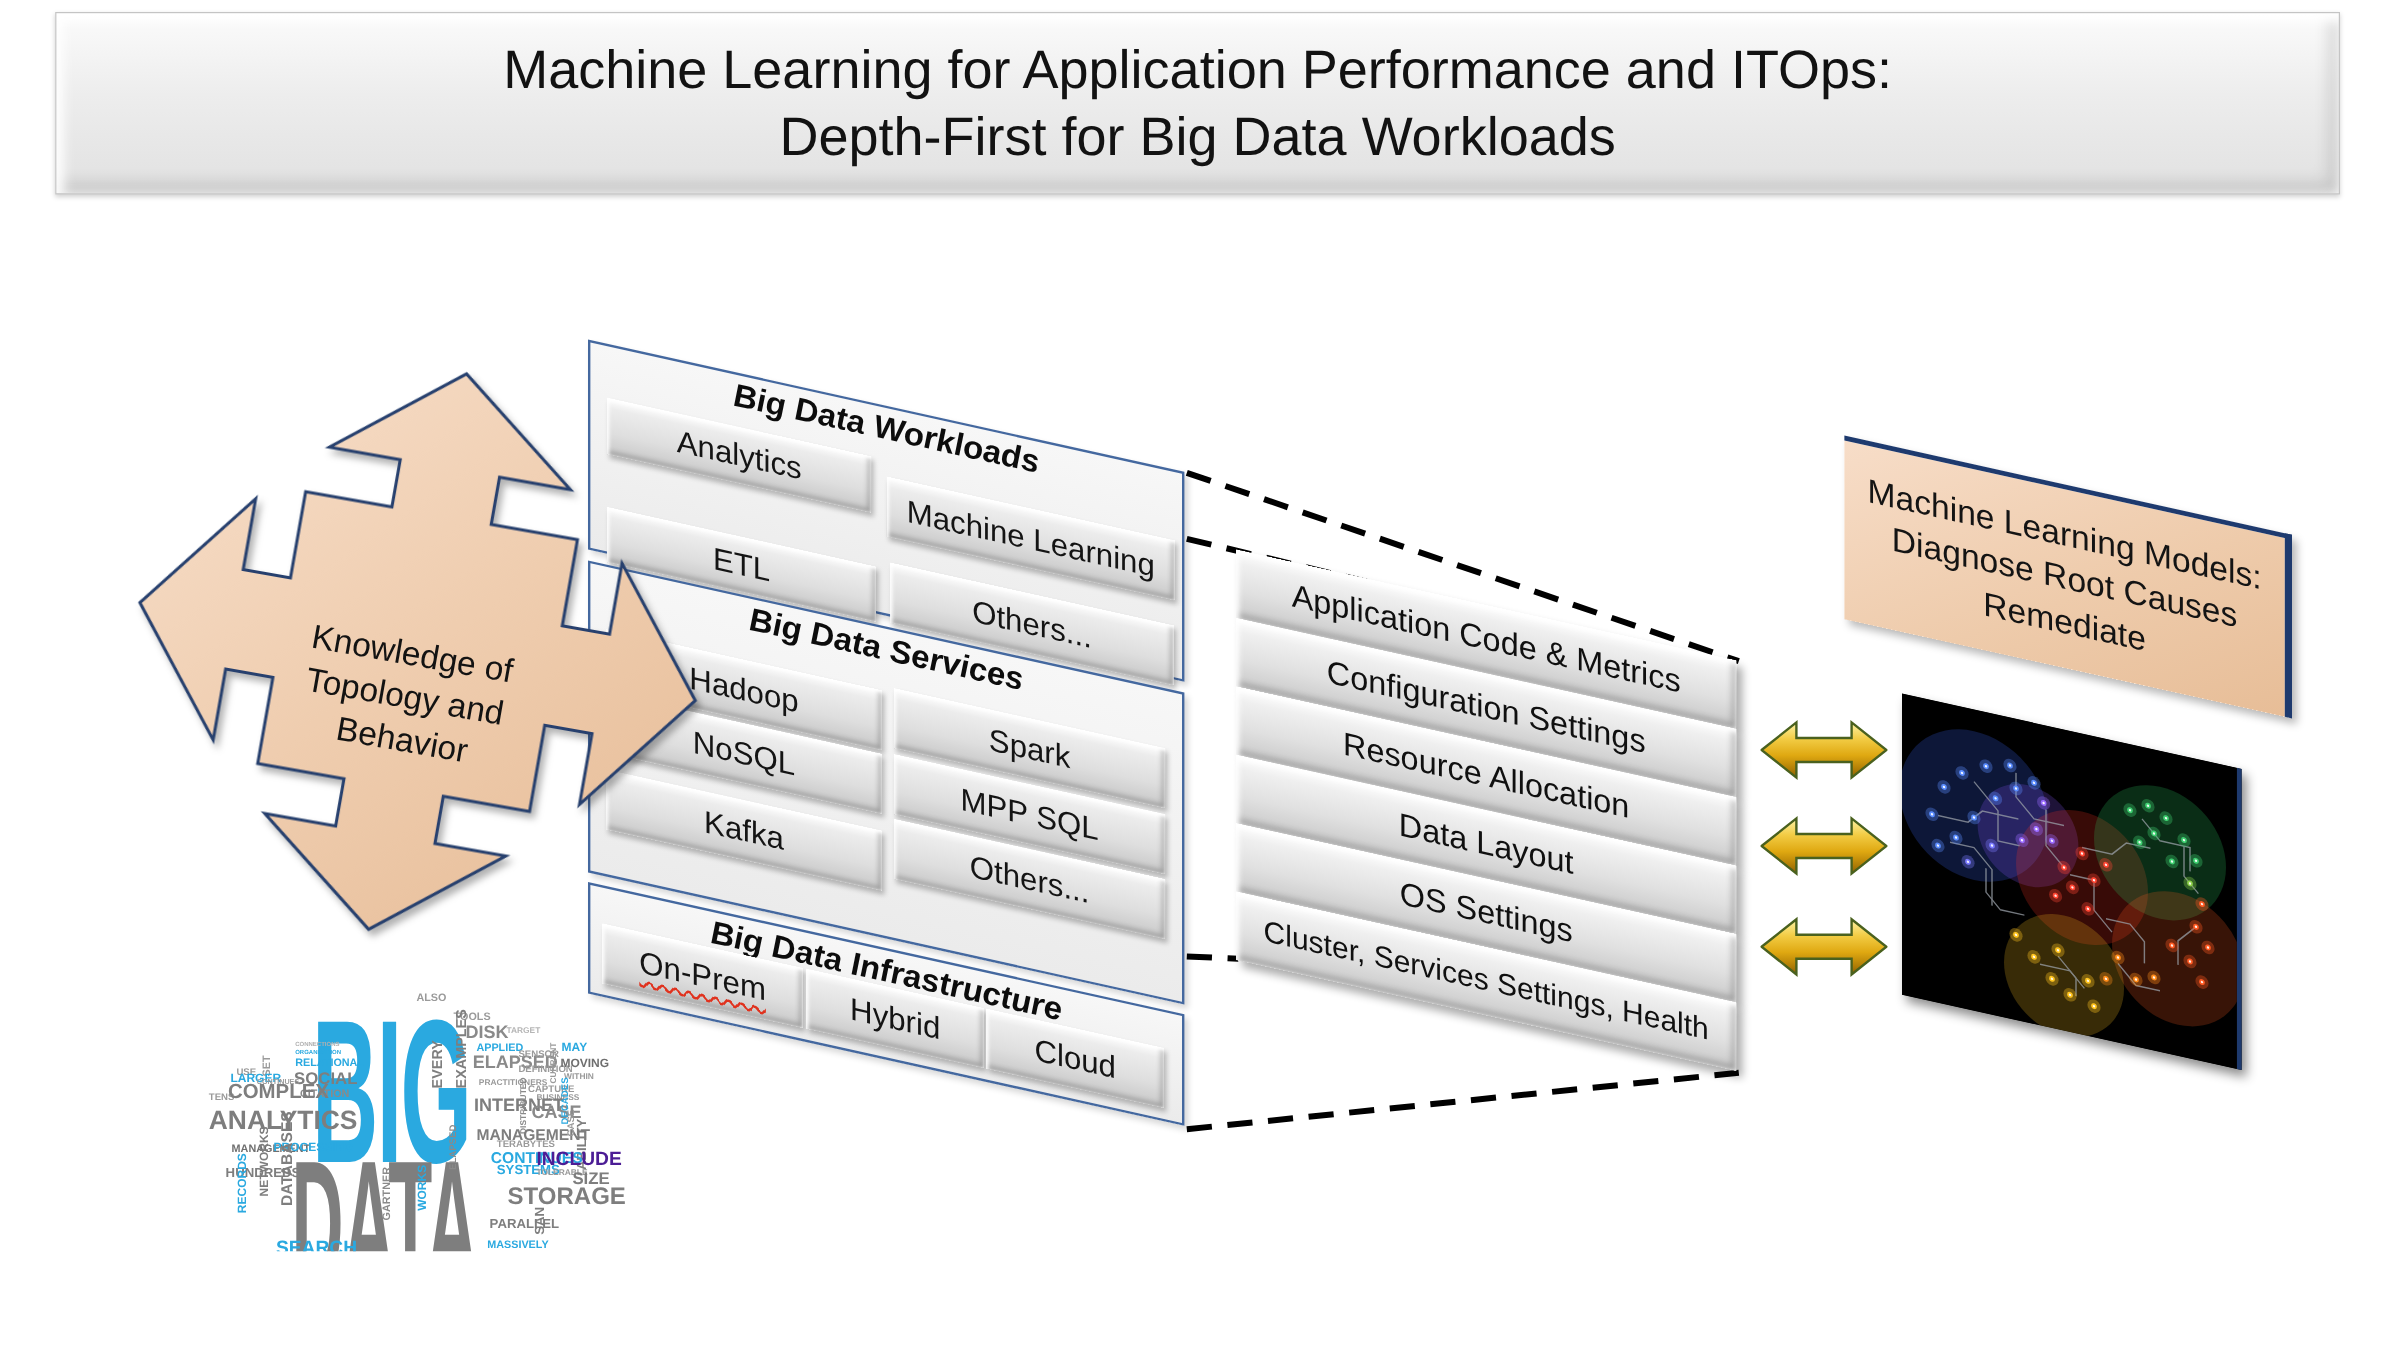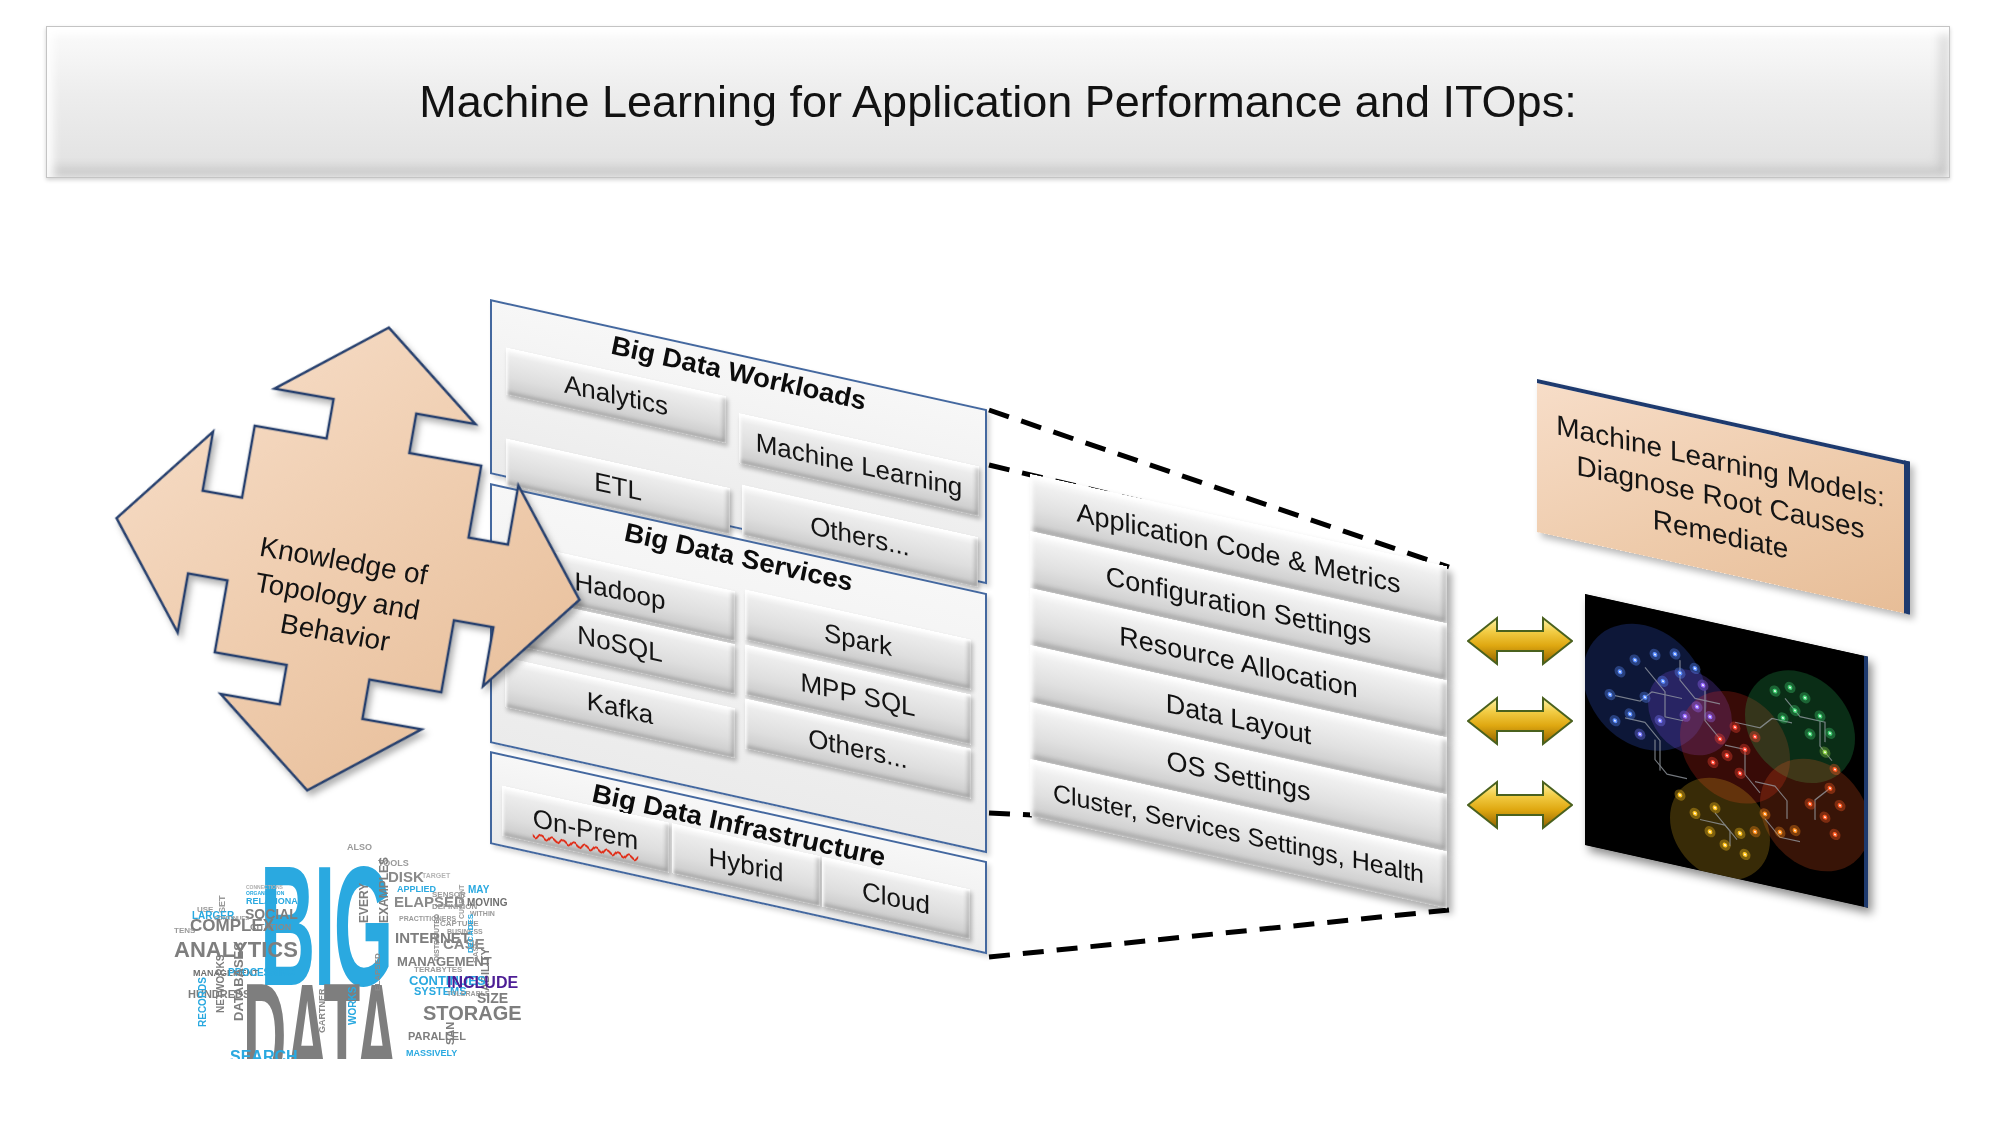--- a/index.html
+++ b/index.html
@@ -1,17 +1,17 @@
 <!DOCTYPE html>
 <html><head>
 <meta charset="utf-8">
 <style>
   html,body{margin:0;padding:0;background:#fff;}
   .stage{position:relative;width:2000px;height:1043px;background:#ffffff;overflow:hidden;
-         font-family:"Liberation Sans",sans-serif;margin-top:16px;}
+         font-family:"Liberation Sans",sans-serif;}
 
   
   .banner{position:absolute;left:46px;top:10px;width:1904px;height:152px;box-sizing:border-box;
     background:linear-gradient(180deg,#fbfbfb 0%,#ededed 45%,#e1e1e1 100%);
     border:1px solid #c4c4c4;
     box-shadow:inset 0 7px 9px rgba(255,255,255,.95), inset 7px 0 9px rgba(255,255,255,.8),
                inset -9px -9px 12px rgba(0,0,0,.12), 0 2px 4px rgba(0,0,0,.18);
     display:flex;flex-direction:column;align-items:center;justify-content:center;gap:4px;}
   .banner .tl{font-size:45px;line-height:1.15;color:#121212;}
 
@@ -85,20 +85,21 @@
   .wordcloud{position:absolute;left:150px;top:795px;width:400px;height:330px;}
   .cw{position:absolute;font-weight:bold;line-height:1;white-space:nowrap;transform-origin:0 0;}
 </style>
 </head>
 <body>
 
 <div class="stage">
 
   <div class="banner">
     <div class="tl">Machine Learning for Application Performance and ITOps:</div>
+    <div class="tl">Depth-First for Big Data Workloads</div>
   </div>
 
   <div class="wordcloud" id="wordcloud">
       <span class="cw" style="left: 110px; top: 30px; font-size: 170px; color: rgb(42, 169, 224); letter-spacing: -3px; transform: scaleX(0.45);">BIG</span>
       <span class="cw" style="left: 93px; top: 150px; font-size: 150px; color: rgb(126, 126, 126); letter-spacing: -2px; transform: scaleX(0.4);">DATA</span>
       <span class="cw" style="left: 197px; top: 32px; font-size: 9px; color: rgb(154, 154, 154);">ALSO</span>
       <span class="cw" style="left: 228px; top: 48px; font-size: 9px; color: rgb(154, 154, 154);">TOOLS</span>
       <span class="cw" style="left: 238px; top: 58px; font-size: 15px; color: rgb(138, 138, 138);">DISK</span>
       <span class="cw" style="left: 272px; top: 61px; font-size: 7px; color: rgb(181, 181, 181);">TARGET</span>
       <span class="cw" style="left: 247px; top: 74px; font-size: 9px; color: rgb(42, 169, 224);">APPLIED</span>

